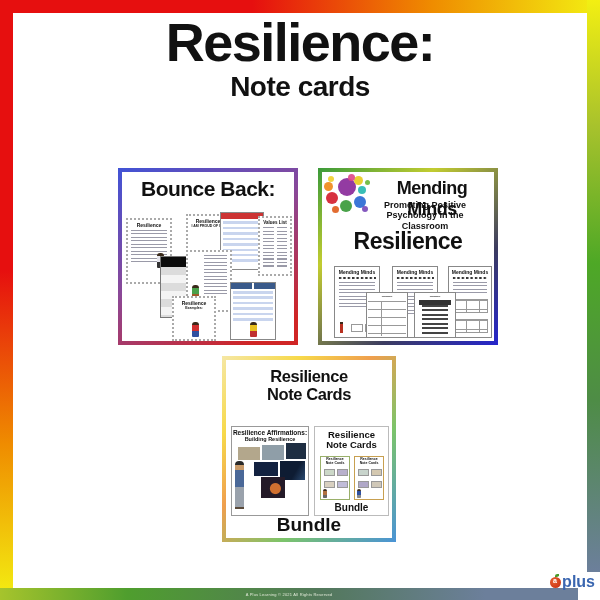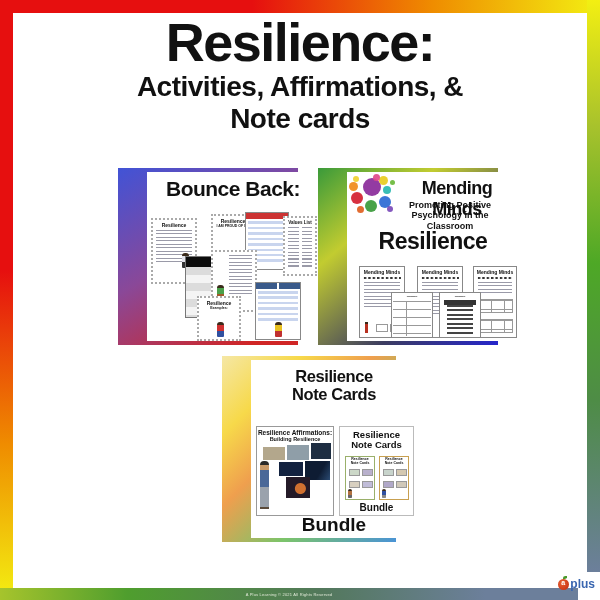--- a/index.html
+++ b/index.html
@@ -20,21 +20,21 @@
                   display:flex; align-items:center; justify-content:center; }
   .copyright { font-size:4px; color:#e2ead9; letter-spacing:.2px; white-space:nowrap; }
 
   
   .header { position:absolute; top:14px; left:13px; right:13px; text-align:center; }
   .main-title { font-size:54px; font-weight:bold; letter-spacing:-1.5px; line-height:1.05; }
   .subtitle { font-size:28px; font-weight:bold; line-height:1.15; letter-spacing:-0.5px; }
 
   
   .card { position:absolute; padding:4px; }
-  .card-inner { position:relative; width:100%; height:100%; background:#fff; overflow:hidden;margin-left:25px; }
+  .card-inner { position:relative; width:100%; height:100%; background:#fff; overflow:hidden; }
   .card1 { left:118px; top:168px; width:180px; height:177px;
            background:linear-gradient(150deg,#4153d6 0%,#8a4898 45%,#d02525 90%); }
   .card2 { left:318px; top:168px; width:180px; height:177px;
            background:linear-gradient(140deg,#3a9a3a 0%,#c2cc30 30%,#3c3c60 70%,#2525cc 100%); }
   .card3 { left:222px; top:356px; width:174px; height:186px;
            background:linear-gradient(135deg,#f5e7a5 0%,#f7d94a 22%,#ef9f4e 42%,#7cc46a 68%,#4a93d6 100%); }
 
   
   .bb-title { font-size:21px; font-weight:bold; text-align:center; margin-top:5px; letter-spacing:-0.5px; }
   .bb-sub   { font-size:10px; font-weight:bold; text-align:center; letter-spacing:-0.2px; }
@@ -97,37 +97,36 @@
 
   
   .ultra { position:absolute; left:0; right:0; top:547px; text-align:center;
            font-size:38px; font-weight:bold; letter-spacing:-1px; }
   .aplus { position:absolute; right:5px; bottom:9px; display:flex; align-items:center; gap:1px; }
   .apple { position:relative; width:11px; height:11px; border-radius:50%;
            background:radial-gradient(circle at 35% 35%,#e86030,#c22a10); }
   .apple::before { content:""; position:absolute; top:-3px; left:5px; width:4px; height:3px;
                    background:#4a9a2a; border-radius:60% 0 60% 0; }
   .apple::after { content:"a"; position:absolute; left:3px; top:0px; color:#fff; font-size:7px; font-weight:bold; }
-  .aplus-text { font-size:12px; font-weight:bold; color:#3a66b0; }
+  .aplus-text { font-size:16px; font-weight:bold; color:#3a66b0; }
 </style>
 </head>
 <body>
 
 <div class="canvas">
 
   <div class="frame-top"></div>
   <div class="frame-left"></div>
   <div class="frame-right"></div>
   <div class="frame-bottom">
     <span class="copyright">A Plus Learning © 2021 All Rights Reserved</span>
   </div>
 
   <div class="header">
     <div class="main-title">Resilience:</div>
-    <div class="subtitle">Activities, Affirmations, &amp;</div>
     <div class="subtitle">Note cards</div>
   </div>
 
   <div class="card card1">
     <div class="card-inner">
       <div class="bb-title">Bounce Back:</div>
 
       <div class="ws" style="left:4px;top:46px;width:46px;height:66px;">
         <div class="ws-title">Resilience</div>
         <div class="tl" style="margin:2px 3px;height:34px;"></div>

